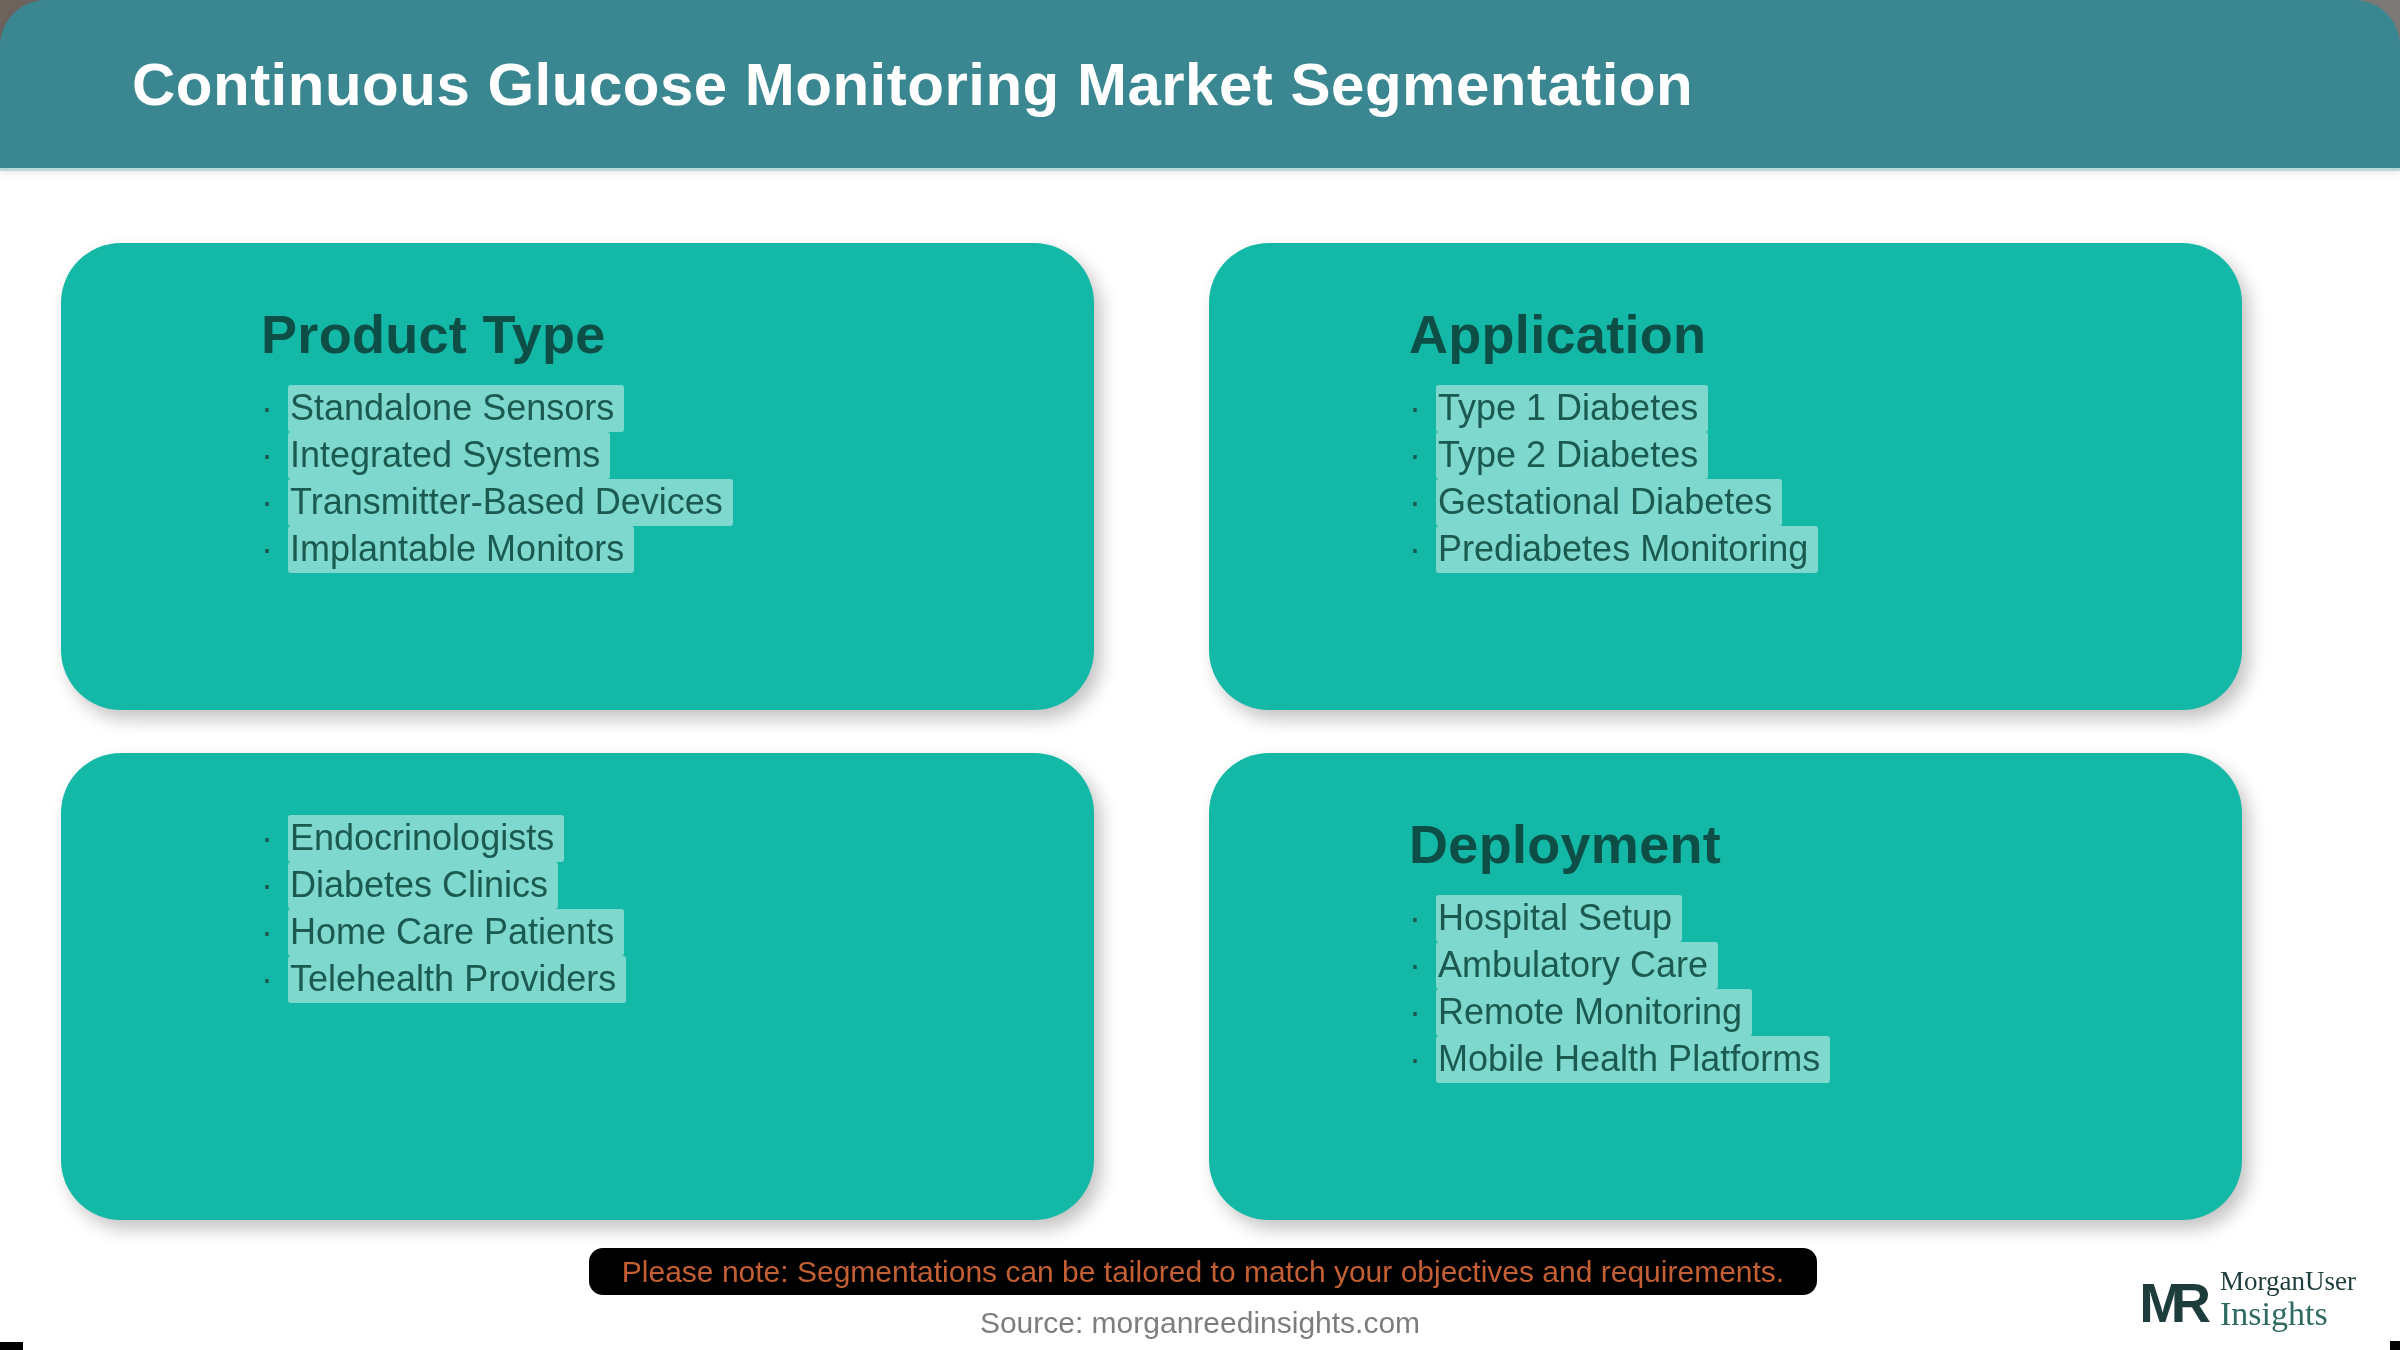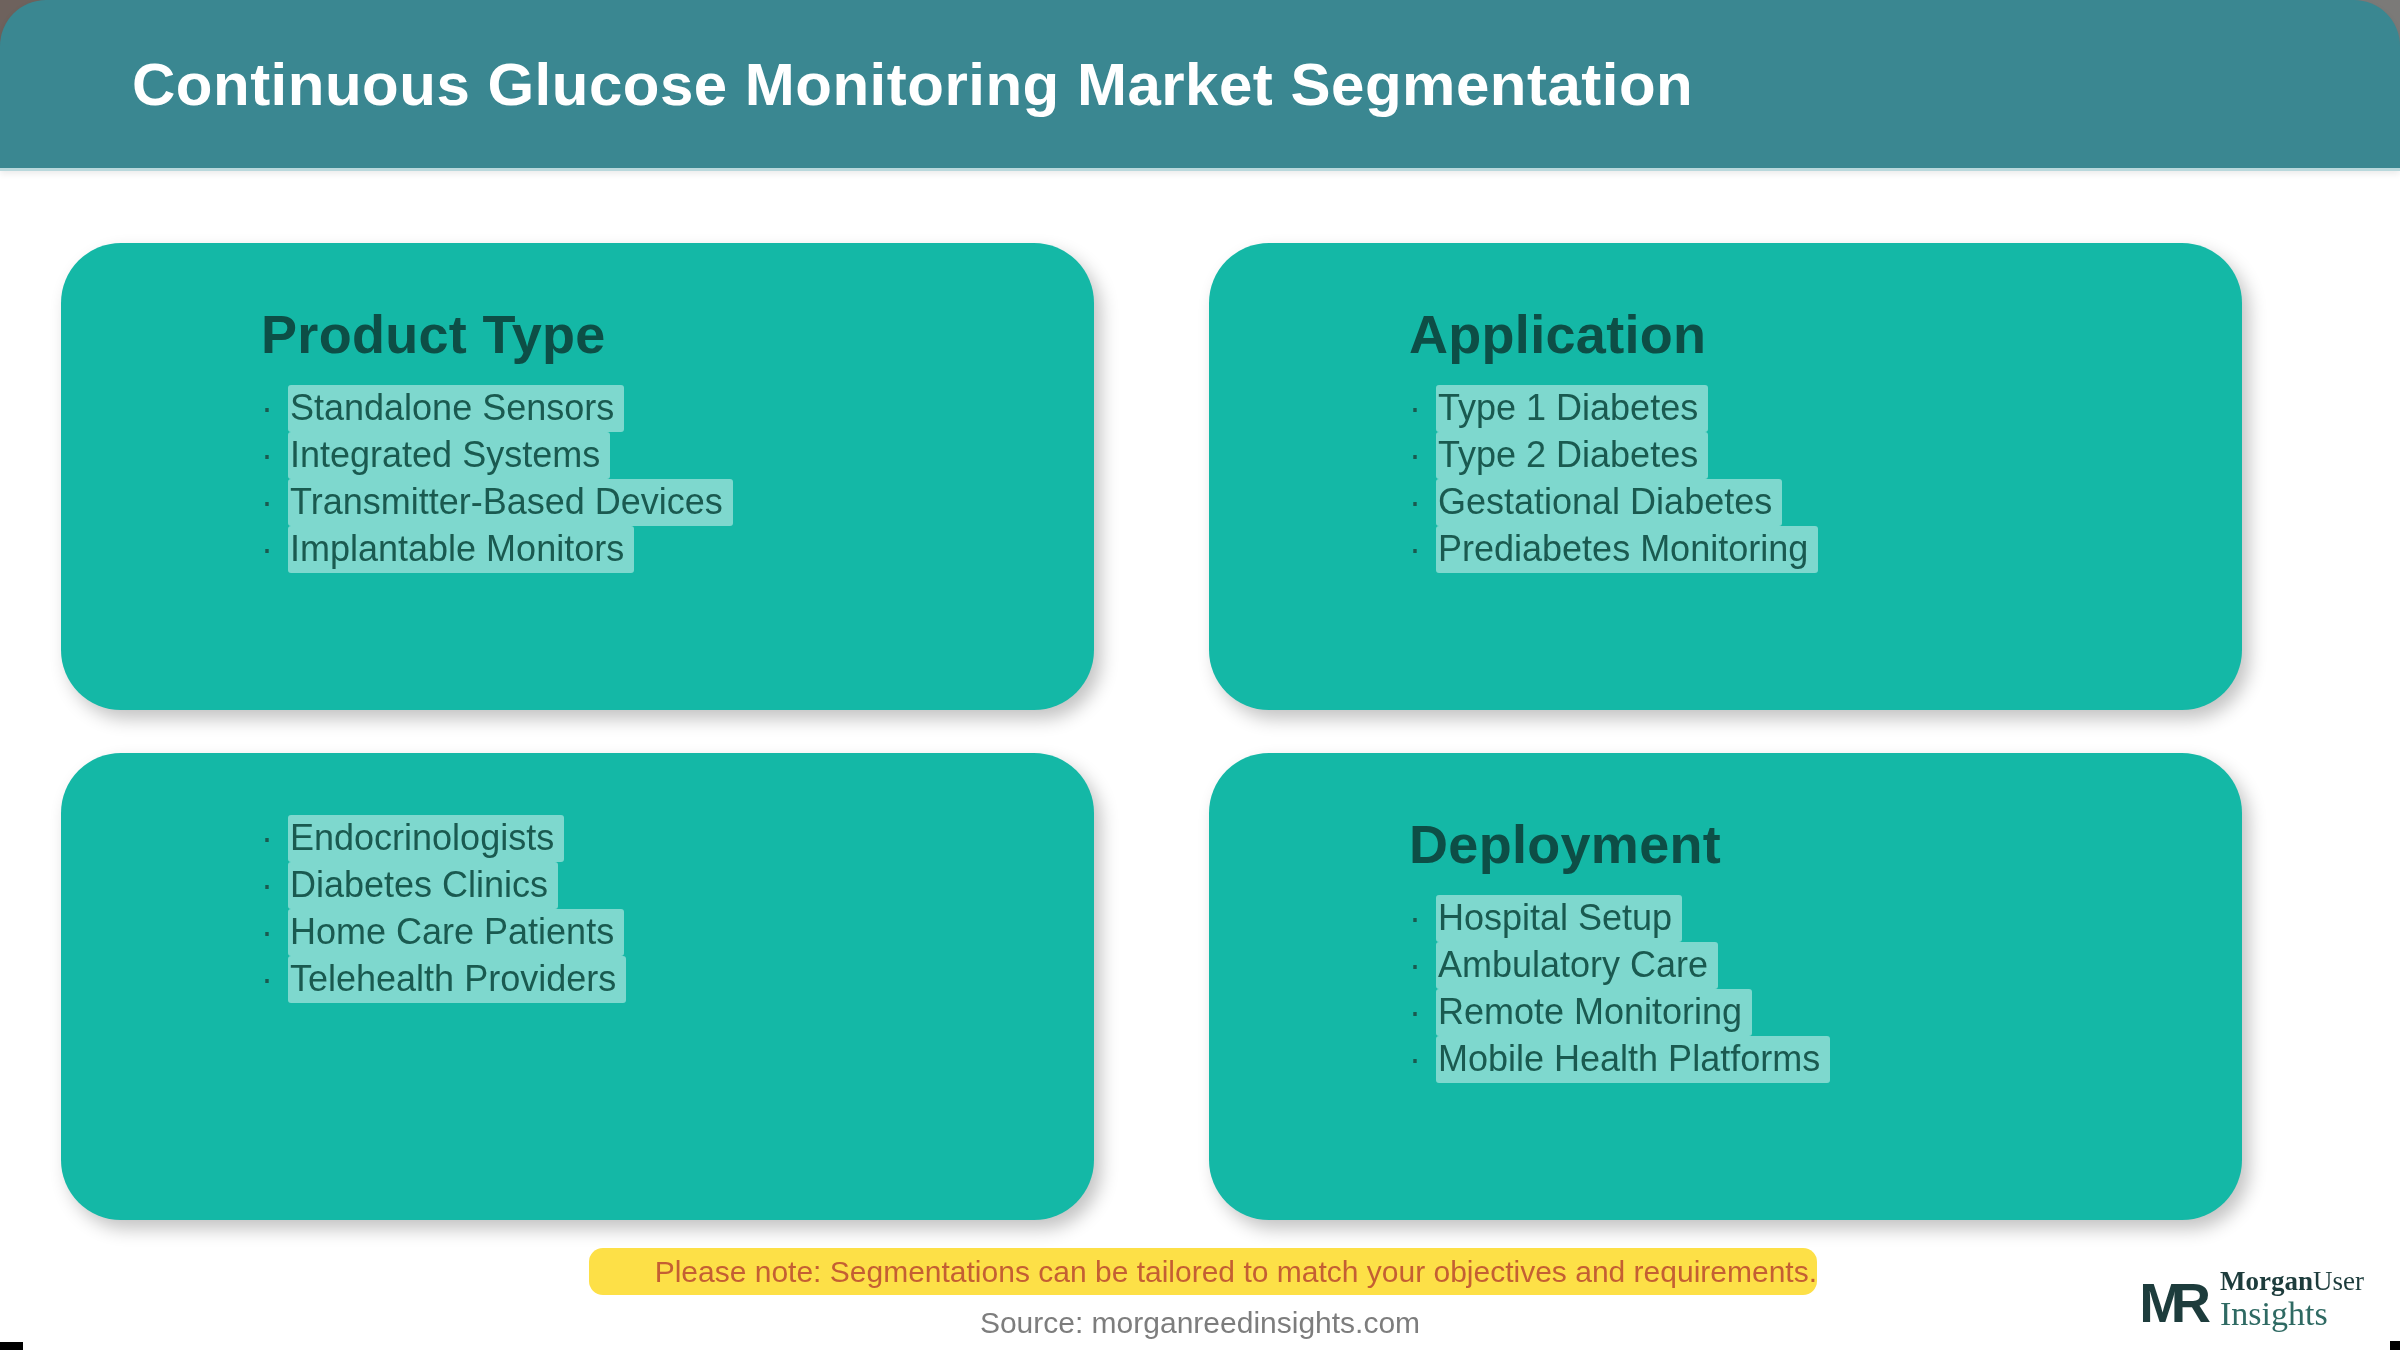--- a/index.html
+++ b/index.html
@@ -76,23 +76,23 @@
     background: rgba(255,255,255,0.45);
     border-radius: 3px;
     padding: 0 10px 1px 2px;
   }
 
   
   .note-bar {
     position: absolute;
     left: 589px; top: 1248px;
     width: 1228px; height: 47px;
-    background: #fde047;
+    background: #000000;
     border-radius: 14px;
-    display: flex; align-items: center; justify-content: flex-end;
+    display: flex; align-items: center; justify-content: center;
     z-index: 1;
   }
   .note-bar span { color: #c45f33; font-size: 30px; }
   .source-line {
     position: absolute;
     left: 0; right: 0; top: 1306px;
     text-align: center;
     color: #7d7d7d;
     font-size: 30px;
     z-index: 1;
@@ -104,21 +104,21 @@
     left: 2138px; top: 1268px;
     display: flex; align-items: center;
     z-index: 2;
   }
   .logo .mark { width: 74px; height: 56px; margin-right: 8px; }
   .logo .words { display: flex; flex-direction: column; line-height: 1.0; }
   .logo .name {
     font-family: "Liberation Serif", serif;
     font-size: 27px; color: #1d3c3c; white-space: nowrap;
   }
-  .logo .name .bold { font-weight: 700; }
+  .logo .name .bold { font-weight: 400; }
   .logo .sub {
     font-family: "Liberation Serif", serif;
     font-size: 34px; color: #2f6a63; margin-top: 2px;
   }
 </style>
 </head>
 <body>
 
 <div class="stage">
 

